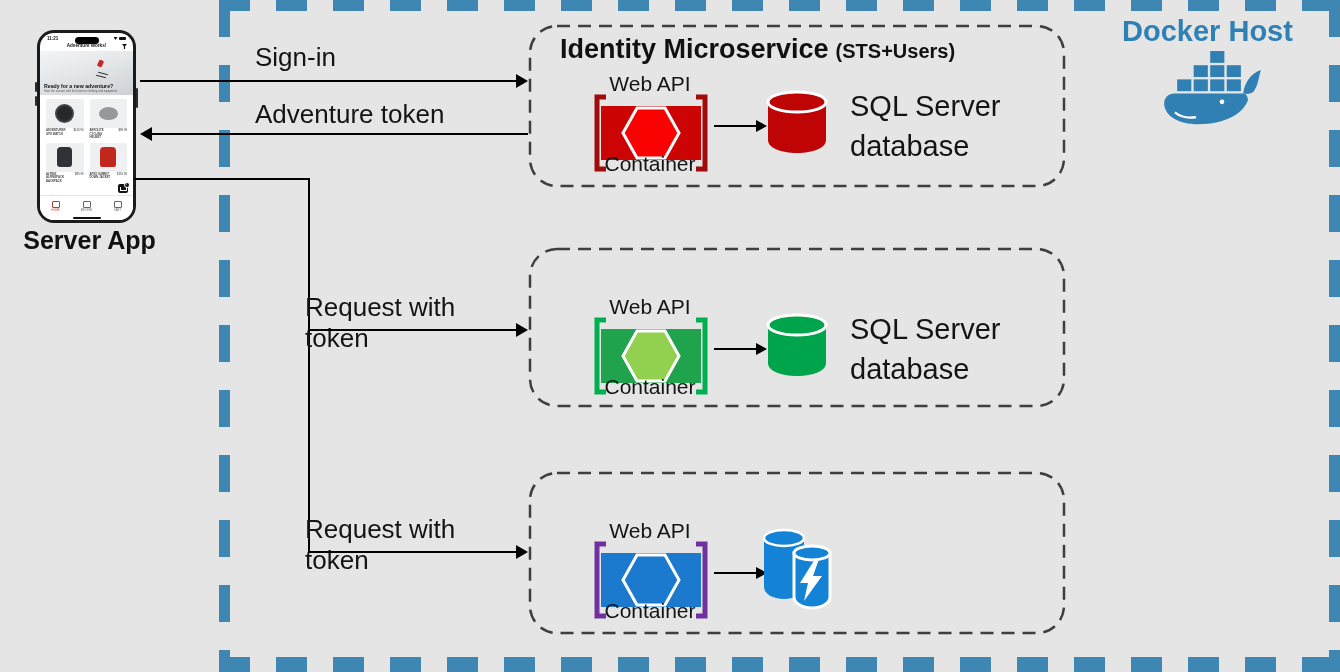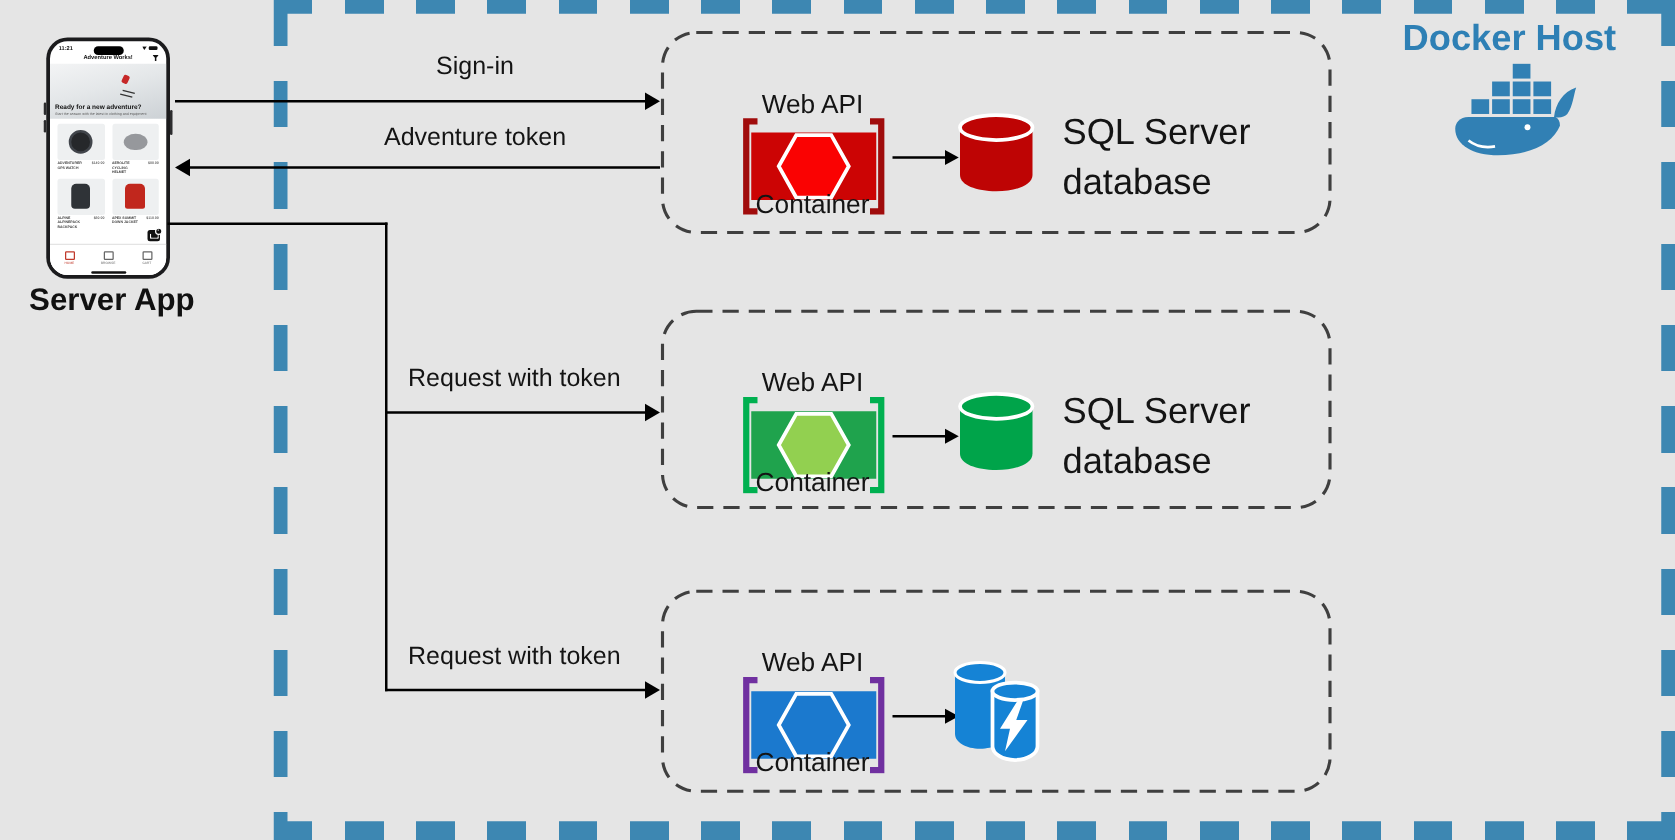--- a/index.html
+++ b/index.html
@@ -17,21 +17,21 @@
   .dock-right{left:1329px;top:0;width:11px;height:672px;
     background:repeating-linear-gradient(to bottom,var(--docker) 0 37px,transparent 37px 65px);}
   .dock-label{left:1095px;top:15px;width:225px;text-align:center;font-size:29px;font-weight:700;color:#2E80B5;}
   .whale{left:1163px;top:50px;}
 
   
   .h-line{position:absolute;height:2px;background:#000;}
   .v-line{position:absolute;width:2px;background:#000;}
   .head-r{position:absolute;width:0;height:0;border-top:7px solid transparent;border-bottom:7px solid transparent;border-left:12px solid #000;}
   .head-l{position:absolute;width:0;height:0;border-top:7px solid transparent;border-bottom:7px solid transparent;border-right:12px solid #000;}
-  .flow-label{position:absolute;font-size:20px;text-align:center;color:#141414;}
+  .flow-label{position:absolute;font-size:26px;text-align:left;color:#141414;}
 
   
   .svc{position:absolute;left:528px;width:538px;}
   .svc-outline{position:absolute;left:0;top:0;}
   .svc-title{position:absolute;left:32px;top:10px;font-size:27px;font-weight:700;white-space:nowrap;}
   .svc-suffix{font-size:20px;margin-left:7px;}
   .api-label,.cont-label{position:absolute;left:42px;width:160px;text-align:center;font-size:21px;color:#141414;}
   .api-label{top:48px;}
   .cont-label{top:128px;}
   .cicon{position:absolute;left:64px;top:70px;}
@@ -203,20 +203,21 @@
   <div class="head-r" style="left:516px;top:323px;"></div>
 
   <div class="flow-label" style="left:305px;top:514px;width:213px;">Request with token</div>
   <div class="h-line" style="left:308px;top:551px;width:209px;"></div>
   <div class="head-r" style="left:516px;top:545px;"></div>
 
   <div class="svc" style="top: 24px; height: 164px; --rect: #CC0404; --hex: #FA0202; --bracket: #A00C0C; --db: #BE0404;">
     <svg class="svc-outline" width="538" height="164">
         <rect x="2" y="2" width="534" height="160" rx="27" fill="none" stroke="#3f3f3f" stroke-width="2.5" stroke-dasharray="13 8"></rect>
       </svg>
+    <div class="svc-title"><span>Identity Microservice</span><span class="svc-suffix">(STS+Users)</span></div>
     <div class="api-label">Web API</div>
     <svg class="cicon" width="118" height="78" viewBox="0 0 118 78">
       <path d="M14 3 H5 V75 H14" stroke="var(--bracket)" stroke-width="5" fill="none"></path>
       <path d="M104 3 H113 V75 H104" stroke="var(--bracket)" stroke-width="5" fill="none"></path>
       <rect x="9" y="12" width="100" height="54" fill="var(--rect)"></rect>
       <polygon points="31,39 45,14 73,14 87,39 73,64 45,64" fill="var(--hex)" stroke="#fff" stroke-width="3"></polygon>
     </svg>
     <div class="cont-label">Container</div>
     <div class="mini-line"></div>
       <div class="mini-head"></div>

